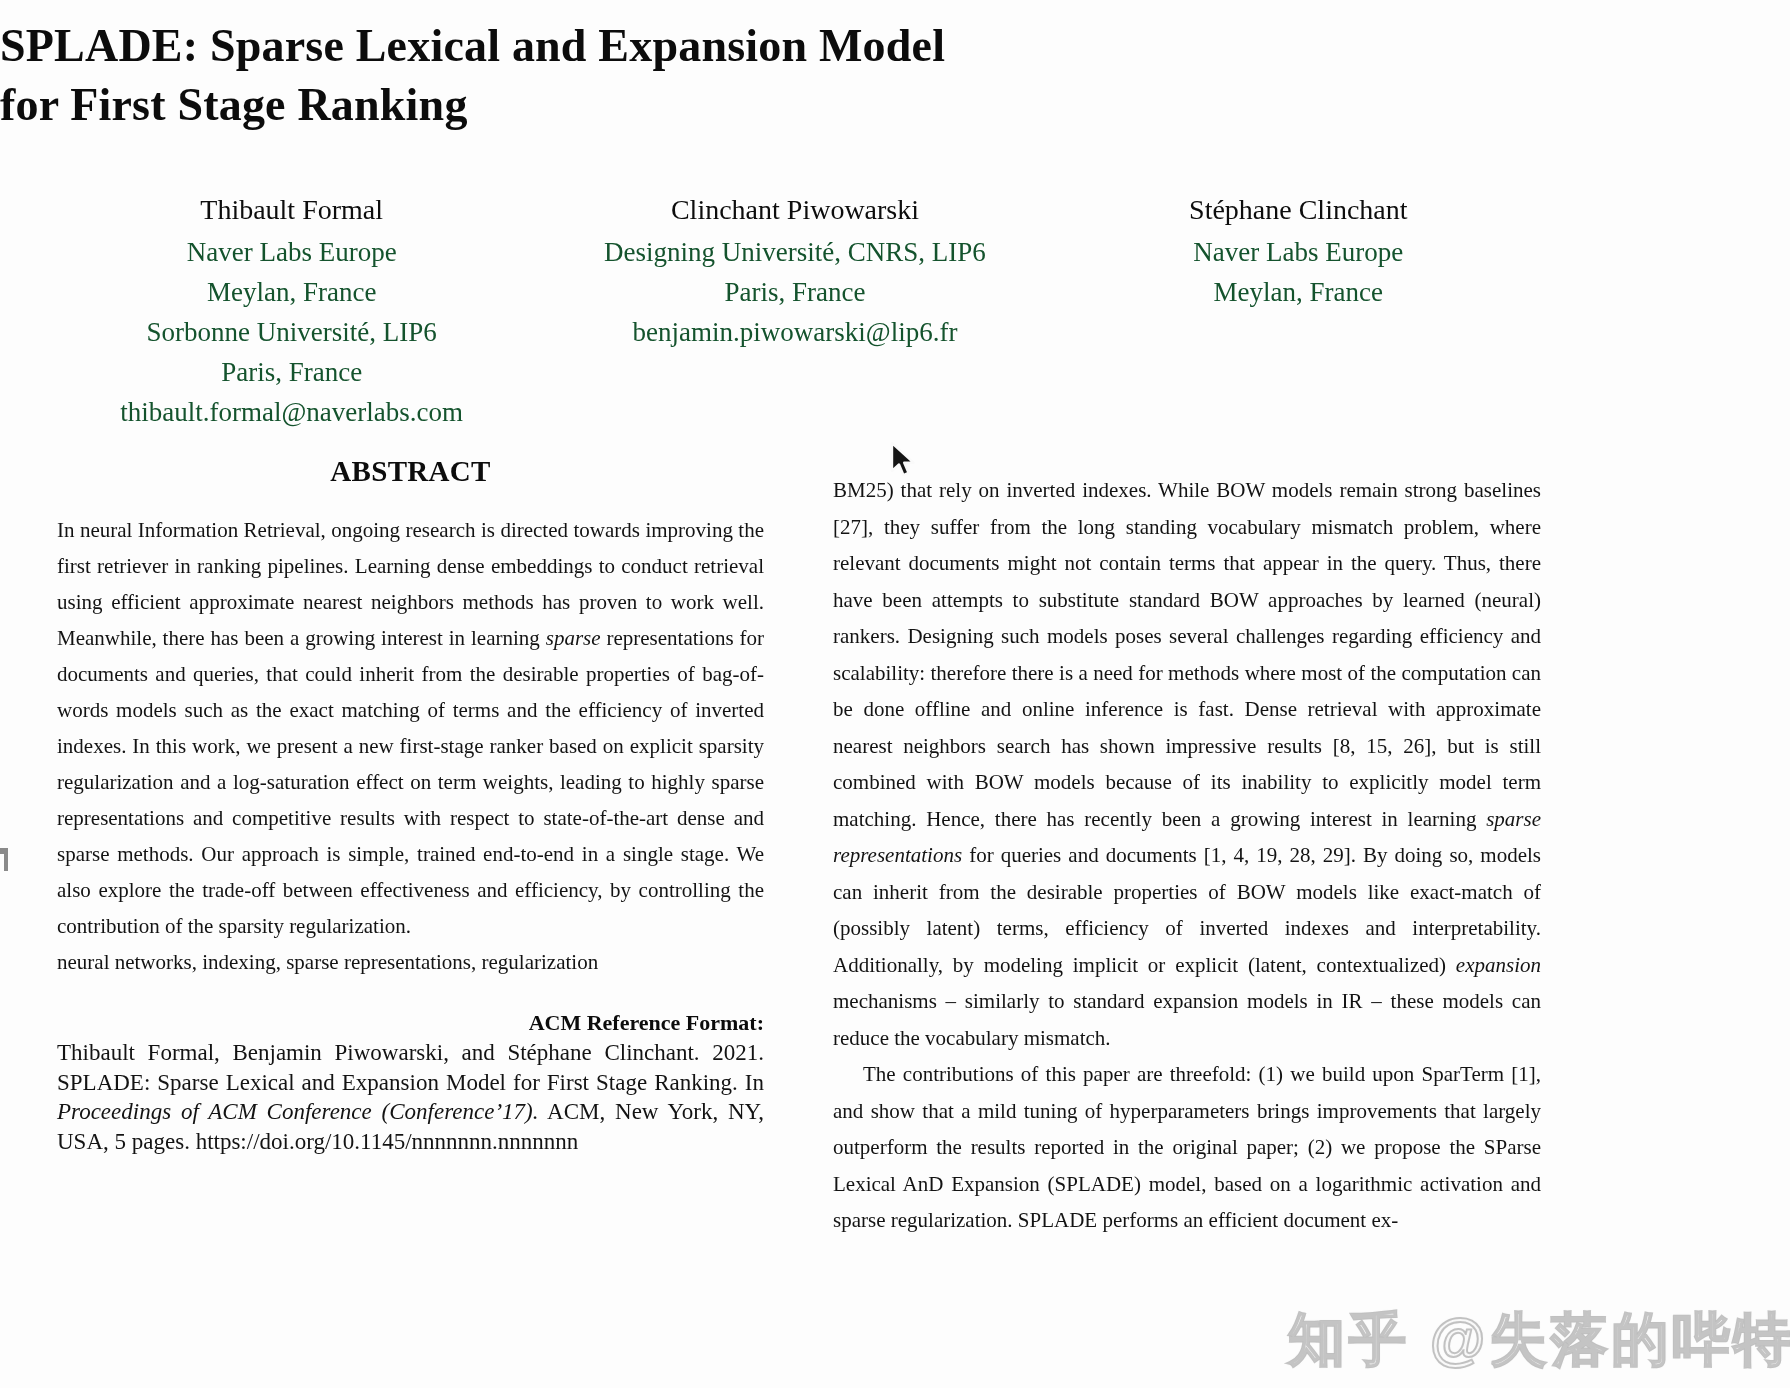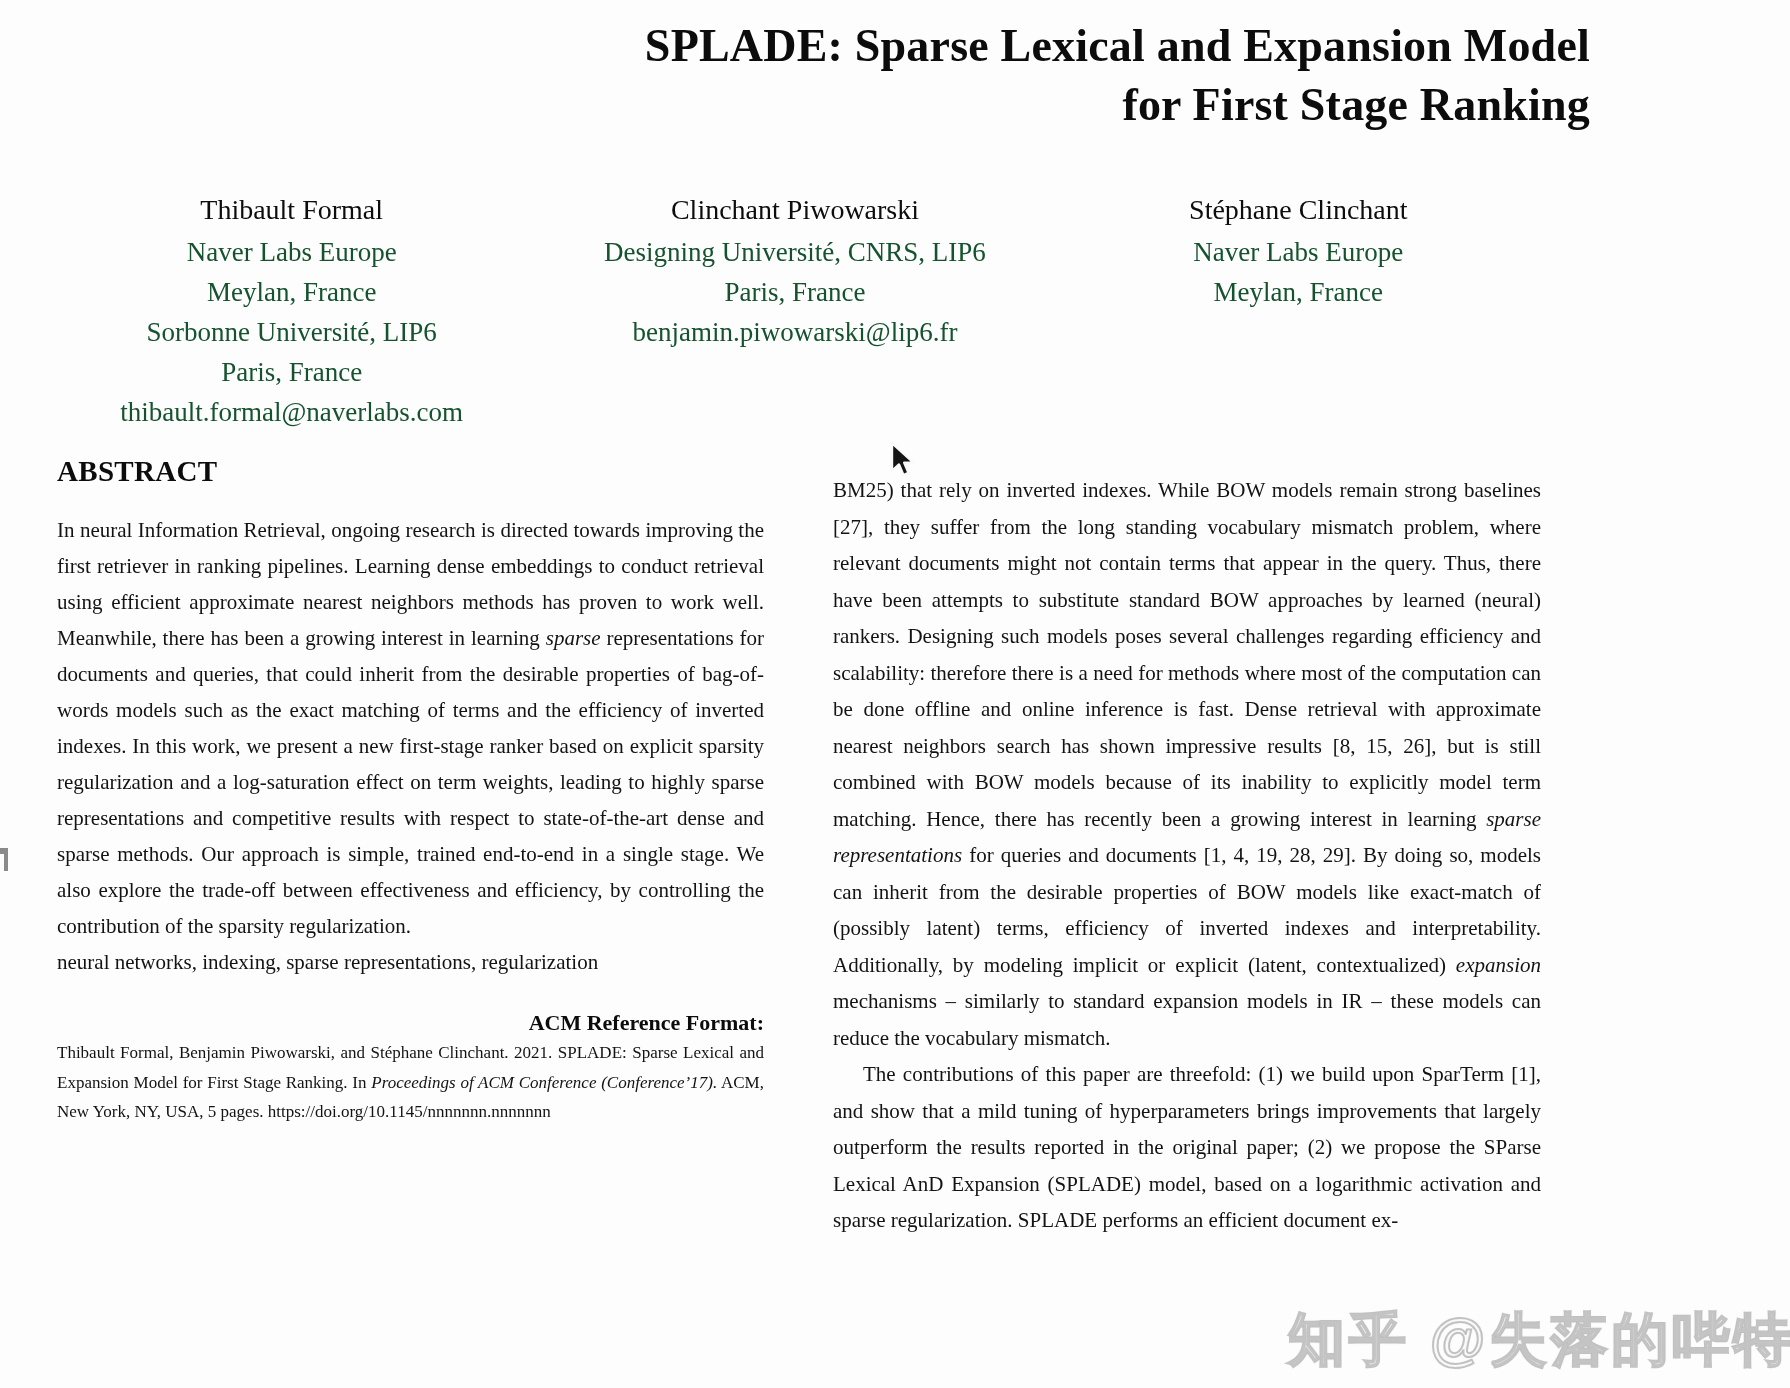--- a/index.html
+++ b/index.html
@@ -10,21 +10,21 @@
     color: #121212;
     font-family: "Liberation Serif", "DejaVu Serif", serif;
   }
 
   
   .title-block {
     position: absolute;
     left: 0; top: 18;
     top: 16px;
     width: 1590px;
-    text-align: right;
+    text-align: left;
   }
   .title-line {
     font-size: 46px;
     font-weight: bold;
     line-height: 59px;
     color: #0c0c0c;
     letter-spacing: 0.2px;
   }
 
   
@@ -55,21 +55,21 @@
     position: absolute;
     text-align: justify;
   }
   .col-left  { left: 57px;  top: 455px; width: 707px; }
   .col-right { left: 833px; top: 472px; width: 708px; }
 
   .section-heading {
     font-size: 29px;
     font-weight: bold;
     letter-spacing: 0.3px;
-    text-align: left;
+    text-align: center;
     color: #0c0c0c;
   }
   .abstract-heading { margin-bottom: 24px; }
   .keywords-heading { margin-top: 36px; margin-bottom: 20px; }
 
   .body-text {
     font-size: 21px;
     line-height: 36px;
     color: #131313;
   }
@@ -79,21 +79,21 @@
   .acm-block { margin-top: 28px; }
   .acm-heading {
     display: block;
     font-size: 22px;
     font-weight: bold;
     line-height: 30px;
     text-align: right;
     color: #0c0c0c;
   }
   .acm-text {
-    font-size: 17px;
+    font-size: 23px;
     line-height: 29.5px;
     color: #131313;
   }
 
   i { font-style: italic; }
 
   
   .watermark {
     position: absolute;
     left: 1288px; top: 1302px;

